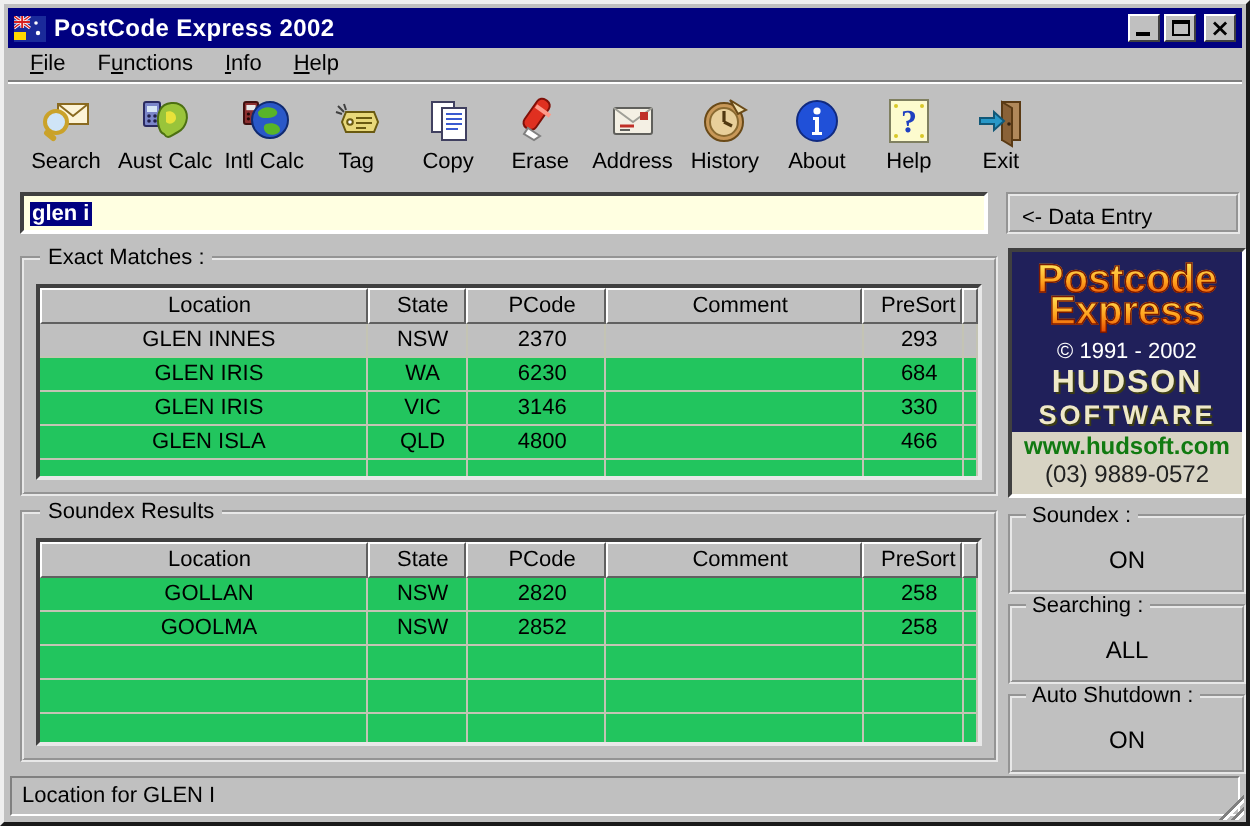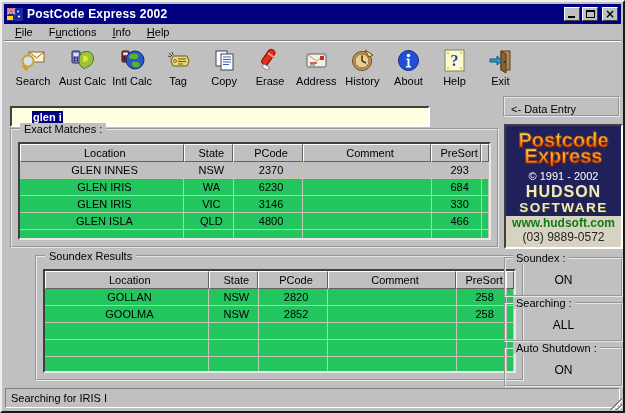--- a/index.html
+++ b/index.html
@@ -45,36 +45,36 @@
     position:absolute; left:2px; top:40px; right:2px; height:50px;
     display:flex; align-items:flex-start; padding:3px 4px 0 6px;
   }
   .tool-button { display:flex; flex-direction:column; align-items:center; min-width:46px; padding:1px 3px; cursor:pointer; }
   .tool-icon { width:28px; height:28px; display:flex; align-items:center; justify-content:center; }
   .tool-icon svg { width:27px; height:27px; }
   .tool-label { margin-top:1px; white-space:nowrap; }
 
   
   .entry-input {
-    position:absolute; left:8px; top:104px; width:420px; height:21px;
+    position:absolute; left:8px; top:94px; width:484px; height:21px;
     background:#ffffe1; border-top:2px solid #404040; border-left:2px solid #404040;
     border-right:2px solid #fff; border-bottom:2px solid #fff;
-    display:flex; align-items:center; padding-left:20px; font-weight:bold; cursor:text;
+    display:flex; align-items:center; padding-left:3px; font-weight:bold; cursor:text;
   }
   .entry-input .sel { background:#000080; color:#fff; padding:0 1px; }
   .data-entry-label {
     position:absolute; left:501px; top:94px; width:117px; height:21px;
     border:2px groove #e8e8e8; display:flex; align-items:flex-end; padding-left:6px; background:#c0c0c0;
   }
 
   
   .groupbox { position:absolute; border:2px groove #e8e8e8; }
   .groupbox .gb-label { position:absolute; top:-7px; left:8px; background:#c0c0c0; padding:0 4px; }
   #gb-exact   { left:8px;  top:126px; width:489px; height:120px; }
-  #gb-soundex { left:8px;  top:253px; width:489px; height:126px;margin-left:25px; }
+  #gb-soundex { left:8px;  top:253px; width:489px; height:126px; }
 
   
   .grid {
     position:absolute; left:6px; right:6px; top:12px; bottom:6px;
     background:#22c55e; overflow:hidden;
     border-top:2px solid #404040; border-left:2px solid #404040;
     border-right:2px solid #e8e8e8; border-bottom:2px solid #e8e8e8;text-align:center;
   }
   .grid-row { display:flex; height:17px; }
   .grid-row.header { height:18px; }
@@ -440,17 +440,17 @@
   <div class="status-box" id="sb-1">
     <span class="gb-label">Searching :</span>
     <div class="val">ALL</div>
   </div>
   <div class="status-box" id="sb-2">
     <span class="gb-label">Auto Shutdown :</span>
     <div class="val">ON</div>
   </div>
 
   <div class="statusbar">
-    <span>Searching for IRIS I</span>
+    <span>Location for GLEN I</span>
   </div>
   <div class="grip"></div>
 
 </div>
 
 </body></html>

